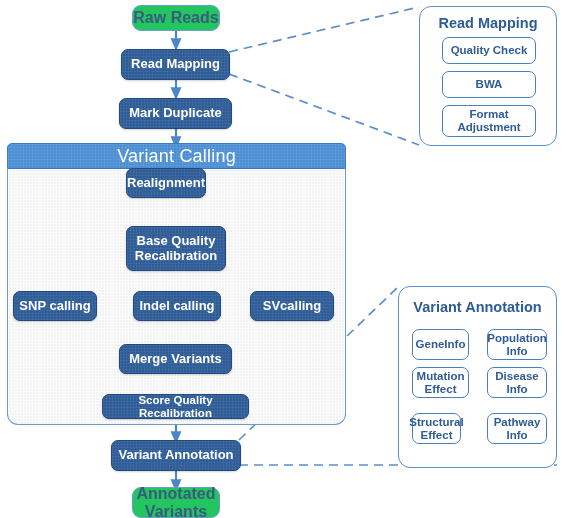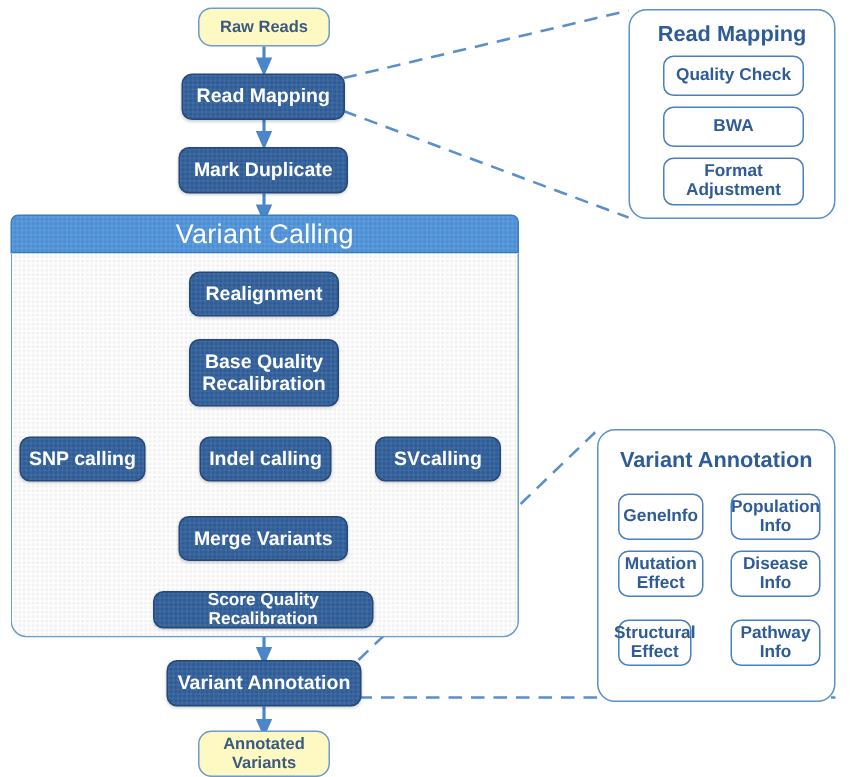--- a/index.html
+++ b/index.html
@@ -19,22 +19,22 @@
   .dark{background:#2e5c96;
         background-image:
           linear-gradient(rgba(255,255,255,.055) 1px, transparent 1px),
           linear-gradient(90deg, rgba(255,255,255,.055) 1px, transparent 1px);
         background-size:3px 3px, 3px 3px;
         border:1px solid #23497a;border-radius:7px;
         color:#ffffff;font-weight:700;font-size:13px;
         box-shadow:0 1px 2px rgba(0,0,0,.18);}
 
   
-  .term{background:#fef9c3;border:1.3px solid #6a9bd1;border-radius:9px;
-        color:#3a5a80;font-weight:700;font-size:11px;}
+  .term{background:#22c55e;border:1.3px solid #6a9bd1;border-radius:9px;
+        color:#3a5a80;font-weight:700;font-size:16px;}
 
   
   .banner{position:absolute;box-sizing:border-box;
           background:#4a8ed4;
           background-image:
             linear-gradient(rgba(255,255,255,.07) 1px, transparent 1px),
             linear-gradient(90deg, rgba(255,255,255,.07) 1px, transparent 1px);
           background-size:3px 3px,3px 3px;
           border:1px solid #3c7cbd;border-radius:5px 5px 0 0;
           display:flex;align-items:center;justify-content:center;
@@ -121,21 +121,21 @@
   </div>
 
   <div class="node dark" style="left:121px;top:49px;width:109px;height:31px;">
     <span>Read Mapping</span>
   </div>
 
   <div class="node dark" style="left:119px;top:98px;width:113px;height:31px;">
     <span>Mark Duplicate</span>
   </div>
 
-  <div class="node dark" style="left:126px;top:181px;width:100px;height:30px;">
+  <div class="node dark" style="left:126px;top:168px;width:80px;height:30px;">
     <span>Realignment</span>
   </div>
 
   <div class="node dark" style="left:126px;top:226px;width:100px;height:45px;flex-direction:column;">
     <span>Base Quality</span>
     <span>Recalibration</span>
   </div>
 
   <div class="node dark" style="left:13px;top:291px;width:84px;height:30px;">
     <span>SNP calling</span>

